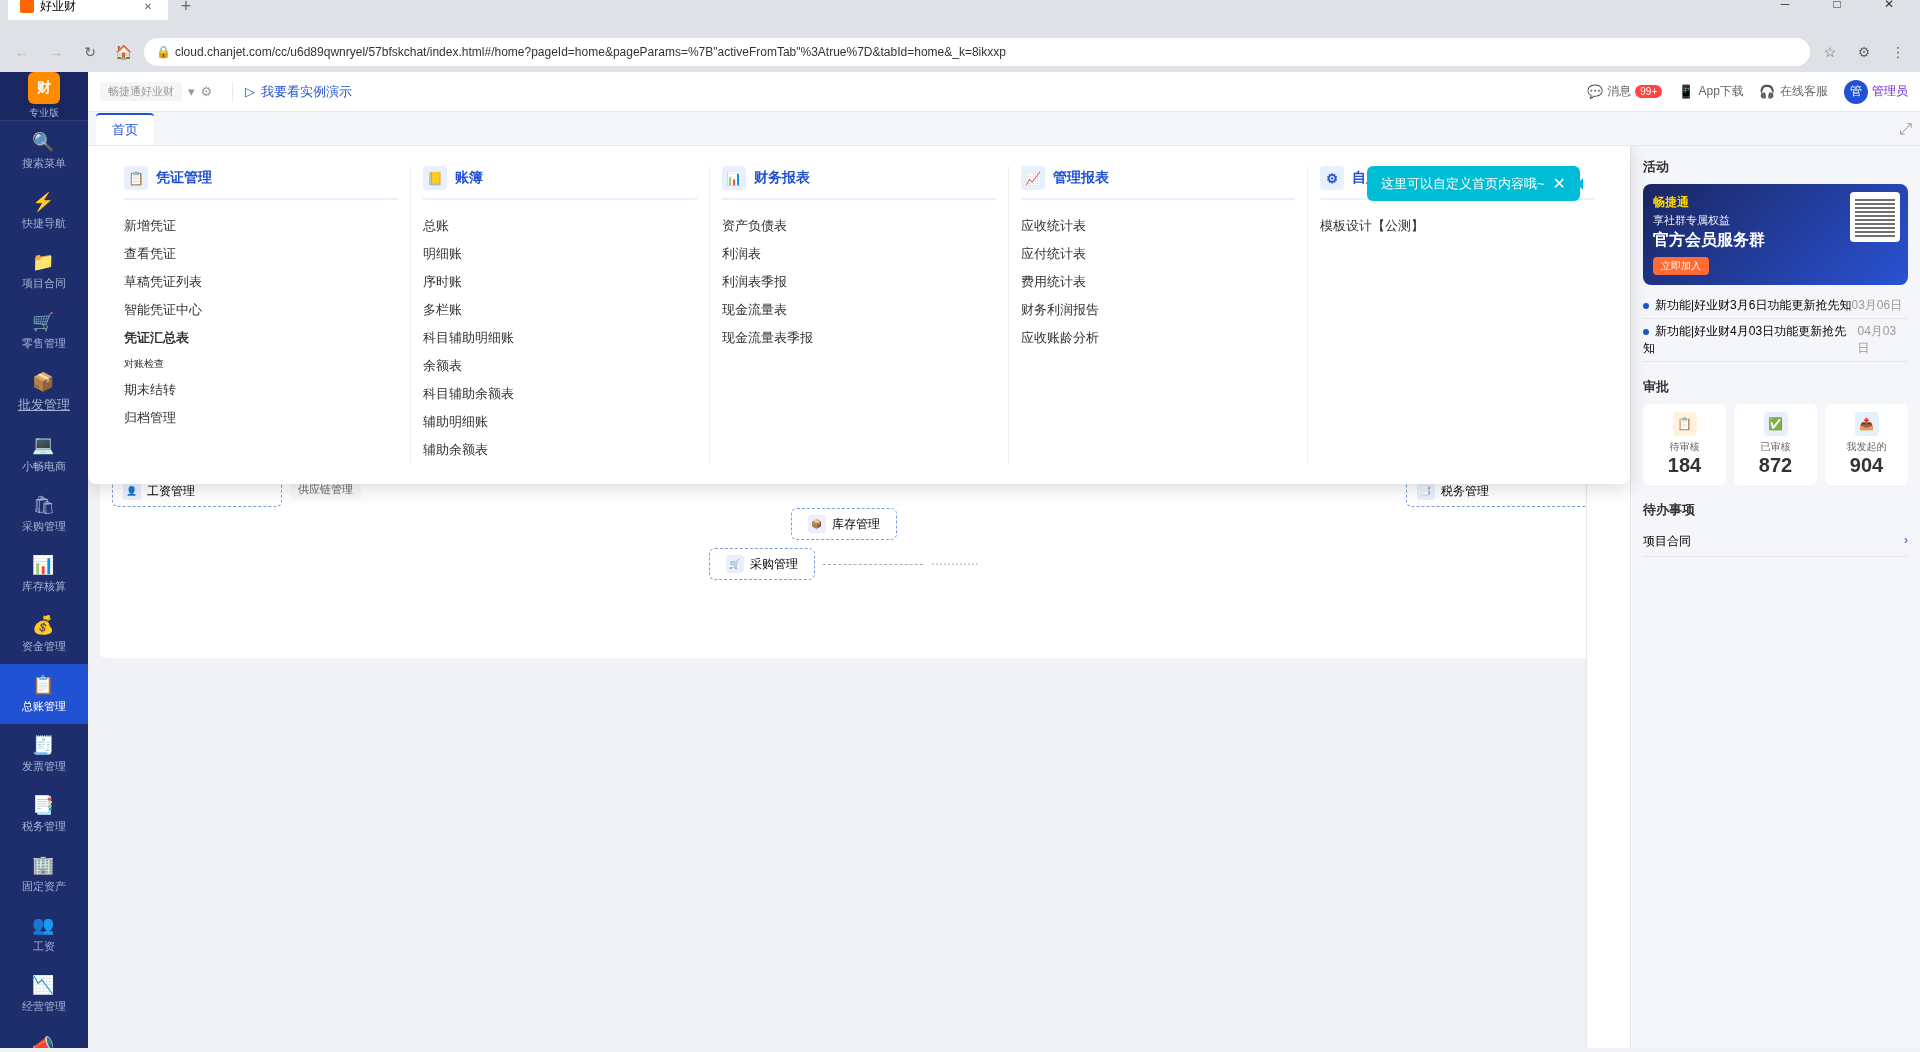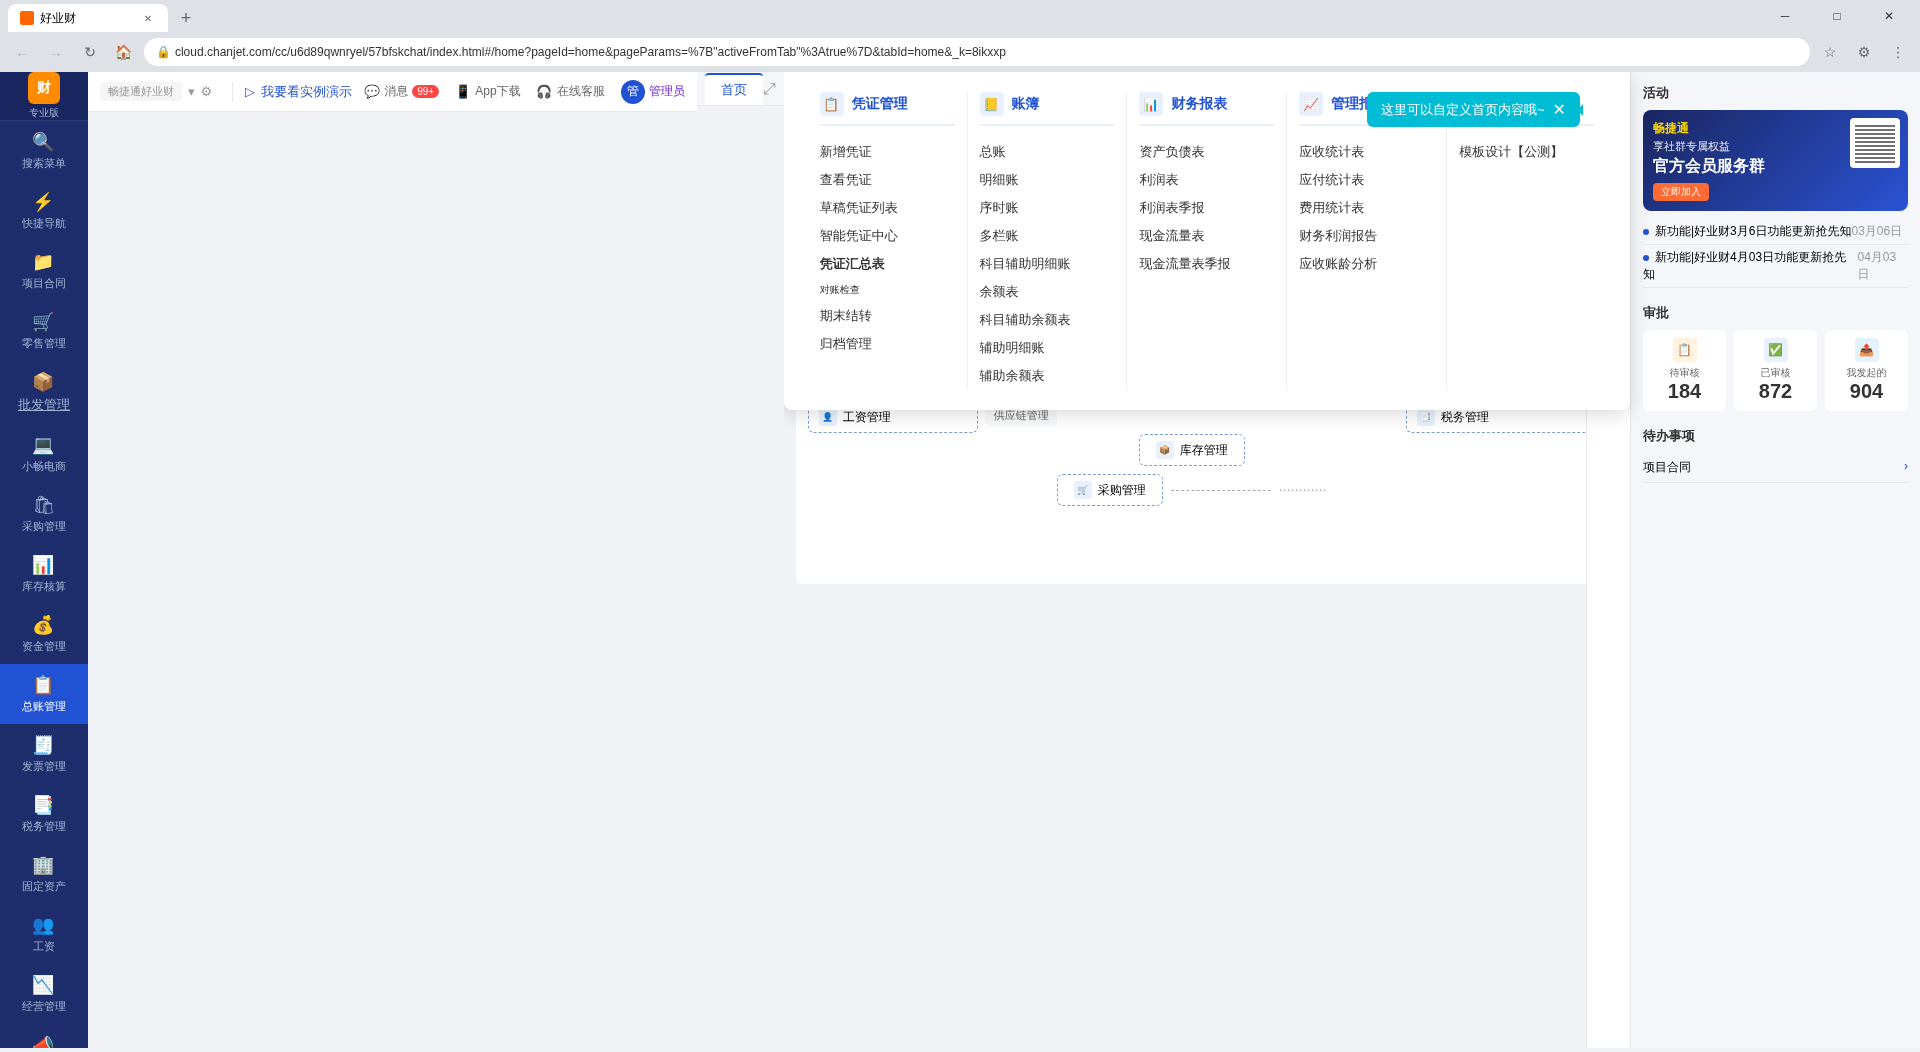--- a/index.html
+++ b/index.html
@@ -25,21 +25,21 @@
     .logo-icon { width: 32px; height: 32px; background: #ff8c00; border-radius: 6px; display: flex; align-items: center; justify-content: center; color: white; font-size: 14px; font-weight: bold; }
     .logo-text { font-size: 10px; color: #a0b0d0; margin-top: 2px; }
     .sidebar-item { width: 88px; padding: 10px 4px; display: flex; flex-direction: column; align-items: center; gap: 3px; cursor: pointer; color: #a0b4d4; font-size: 12px; }
     .sidebar-item.active { background: #2252d4; color: white; }
     .sidebar-item-icon { font-size: 18px; }
     
     
     .header { background: white; height: 40px; display: flex; align-items: center; padding: 0 12px; border-bottom: 1px solid #e8e8e8; gap: 12px; }
     
     
-    .main { flex: 1; display: flex; flex-direction: row; overflow: hidden; }
+    .main { flex: 1; display: flex; flex-direction: column; overflow: hidden; }
     
     
     .tab-nav { background: #f5f6fa; height: 34px; display: flex; align-items: center; padding: 0 8px; border-bottom: 1px solid #e8e8e8; }
     .page-tab { padding: 6px 16px; font-size: 13px; cursor: pointer; border-radius: 4px 4px 0 0; }
     .page-tab.active { background: white; color: #2252d4; border-top: 2px solid #2252d4; }
     .tab-expand { margin-left: auto; color: #999; cursor: pointer; font-size: 16px; }
     
     
     .content { flex: 1; display: flex; overflow: hidden; position: relative; }
     
@@ -47,21 +47,21 @@
     .dropdown-menu { position: absolute; top: 0; left: 0; right: 0; background: white; z-index: 100; border-radius: 0 0 8px 8px; box-shadow: 0 4px 20px rgba(0,0,0,0.15); padding: 20px; display: flex; gap: 0; }
     .icon-item { width: 80px; display: flex; flex-direction: column; align-items: center; gap: 4px; padding: 8px; background: white; border-radius: 6px; cursor: pointer; }
 
     
     .win-controls { display: flex; gap: 6px; margin-left: auto; }
     .win-ctrl { width: 46px; height: 32px; display: flex; align-items: center; justify-content: center; cursor: pointer; color: #333; font-size: 12px; }
   </style>
 </head>
 <body>
 
-<div class="browser-chrome" style="background:#dee1e6; height:32px; display:flex; align-items:flex-end; padding:0 8px;">
+<div class="browser-chrome" style="background:#dee1e6; height:32px; display:flex; align-items:flex-end; padding:12px 8px;">
   <div class="tab-bar">
     <div class="tab">
       <div class="tab-favicon" style="width:14px;height:14px;background:#f60;border-radius:2px;"></div>
       <span style="font-size:12px;">好业财</span>
       <span class="tab-close">✕</span>
     </div>
     <div class="new-tab" style="width:28px;height:28px;display:flex;align-items:center;justify-content:center;cursor:pointer;color:#666;font-size:18px;margin-left:4px;">+</div>
   </div>
   <div class="win-controls">
     <div class="win-ctrl">─</div>

